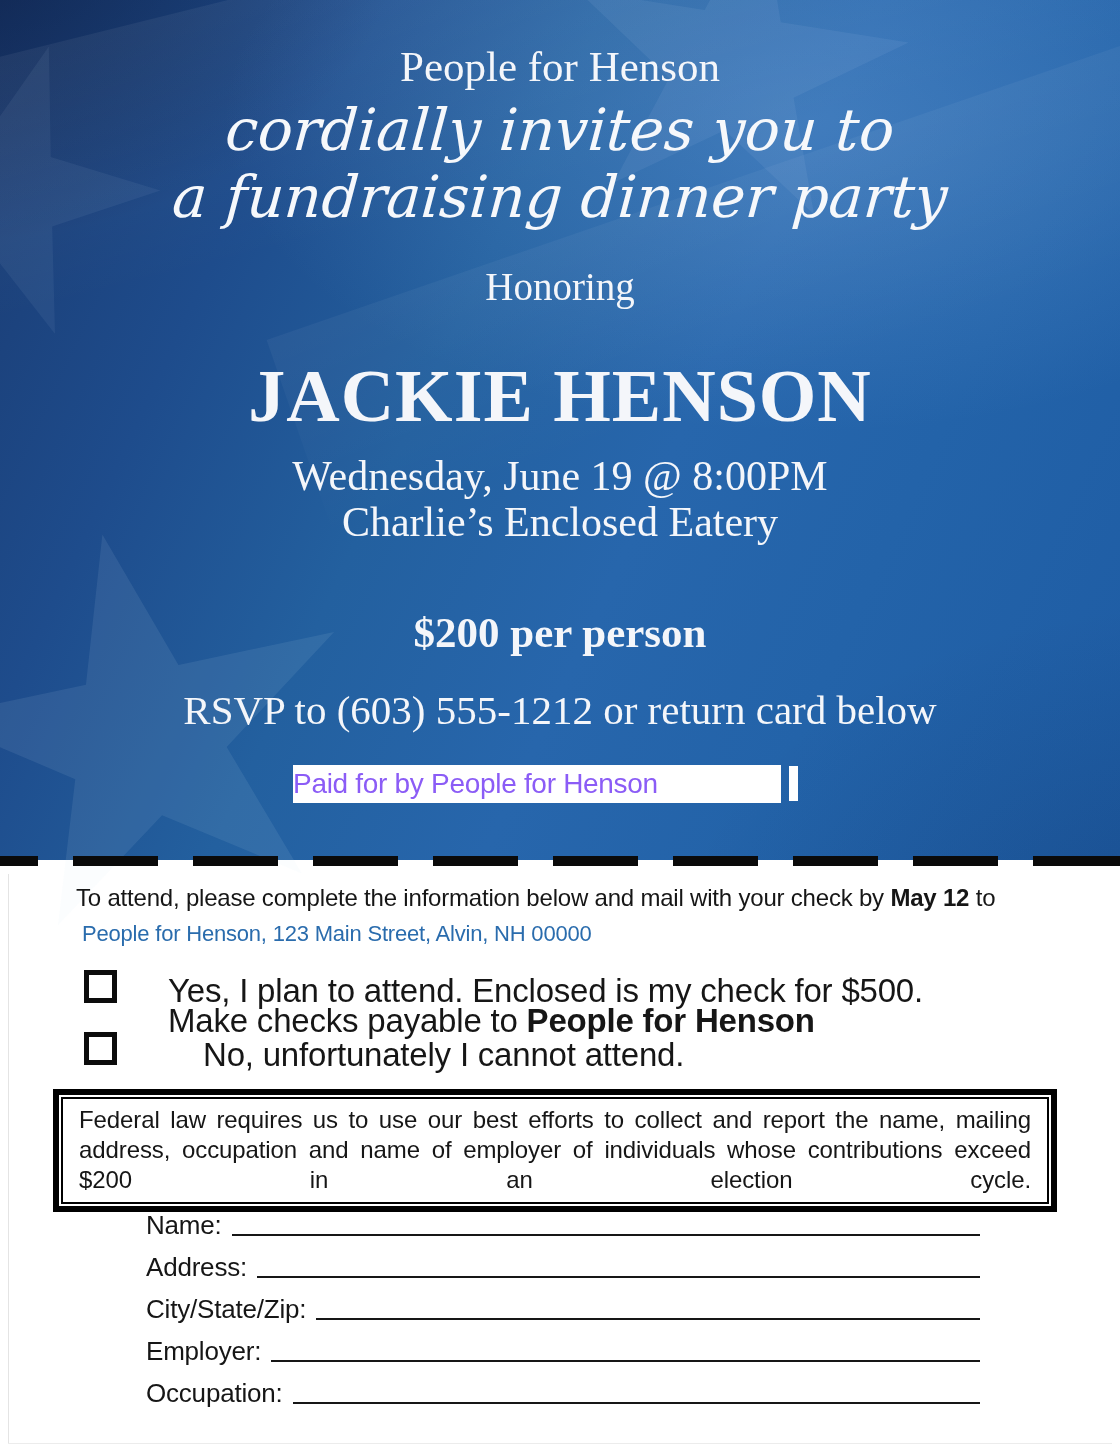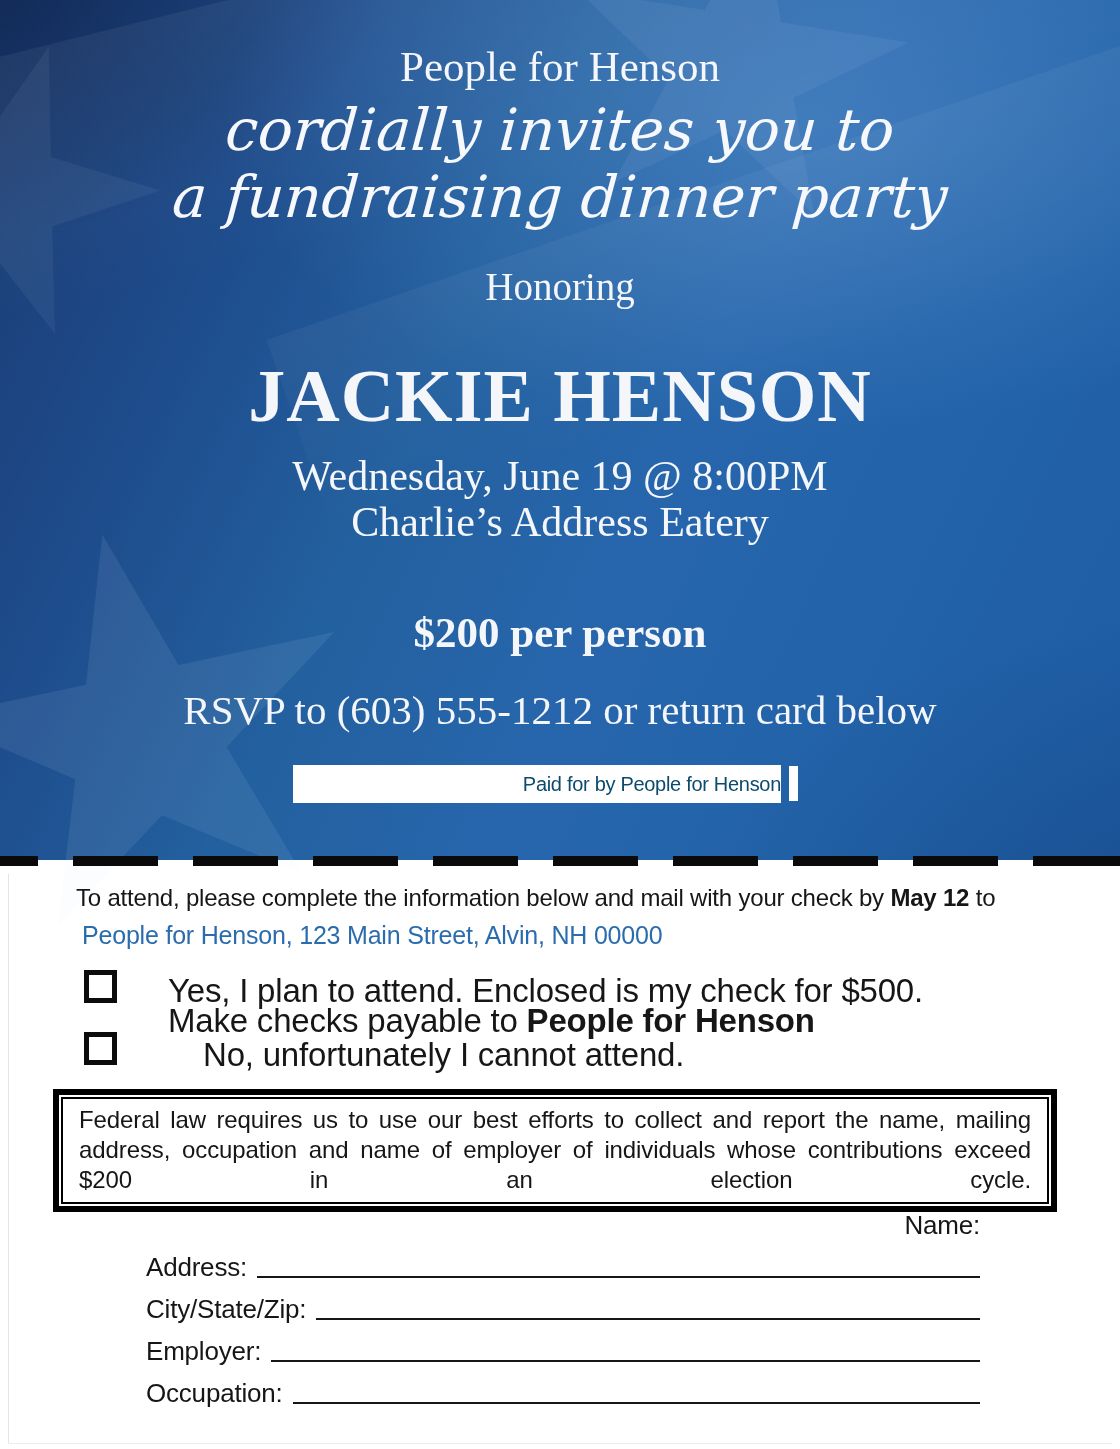--- a/index.html
+++ b/index.html
@@ -31,79 +31,79 @@
   .script2{top:163px;font-size:58px;}
   .honoring{top:264px;font-size:39px;}
   .honoree{top:338px;font-size:74px;font-weight:700;letter-spacing:1px;margin-top:16px;}
   .d1{top:452px;font-size:42px;}
   .d2{top:498px;font-size:42px;}
   .d3{top:544px;font-size:42px;}
   .price{top:608px;font-size:43px;font-weight:700;}
   .rsvp{top:686px;font-size:41px;}
 
   .paid-box{position:absolute;left:293px;top:765px;width:488px;height:38px;background:#ffffff;
-            display:flex;align-items:center;justify-content:flex-end;
-            font-family:"Liberation Sans",sans-serif;font-size:20px;color:#0c4a6e;letter-spacing:-0.3px;}
+            display:flex;align-items:center;justify-content:flex-start;
+            font-family:"Liberation Sans",sans-serif;font-size:28px;color:#8b5cf6;letter-spacing:-0.3px;}
   .paid-sliver{position:absolute;left:789px;top:766px;width:9px;height:35px;background:#ffffff;}
 
   
   .tear-line{position:absolute;left:0;top:856px;width:1120px;height:10px;
              background:repeating-linear-gradient(90deg,#0a0a0a 0 85px,rgba(0,0,0,0) 85px 120px);
              background-position:-47px 0;}
 
   
   .bottom{position:absolute;left:0;top:860px;width:1120px;height:589px;color:#161616;
           font-family:"Liberation Sans",sans-serif;}
   .card-edge-left{position:absolute;left:8px;top:14px;width:1px;height:570px;background:#e4e4e4;}
   .card-edge-bottom{position:absolute;left:8px;top:583px;width:1104px;height:1px;background:#ececec;}
 
   .intro{position:absolute;left:76px;top:24px;font-size:24px;letter-spacing:-0.2px;white-space:nowrap;}
   .intro b{font-weight:700;}
-  .mail-address{position:absolute;left:82px;top:61px;font-size:25px;color:#2a6cad;letter-spacing:-0.2px;}
+  .mail-address{position:absolute;left:82px;top:61px;font-size:22px;color:#2a6cad;letter-spacing:-0.2px;}
 
   .cb{position:absolute;width:23px;height:23px;border:5px solid #0c0c0c;background:#ffffff;cursor:pointer;}
   .cb1{left:84px;top:110px;}
   .cb2{left:84px;top:172px;}
   .opt-text{position:absolute;left:168px;font-size:33px;letter-spacing:-0.2px;white-space:nowrap;}
   .opt1-line1{top:112px;}
   .opt1-line2{top:142px;}
   .opt2-line1{top:176px;margin-left:35px;}
   .opt-text b{font-weight:700;}
 
   .disclaimer-box{position:absolute;left:53px;top:229px;width:1004px;box-sizing:border-box;
                   border:6px solid #000000;box-shadow:inset 0 0 0 2px #ffffff,inset 0 0 0 4px #000000;
                   padding:10px 20px 11px;background:#ffffff;
                   font-size:24px;line-height:30px;letter-spacing:-0.1px;
                   text-align:justify;text-align-last:justify;}
 
   .frow{position:absolute;left:146px;width:834px;display:flex;align-items:flex-end;gap:10px;
         font-size:26px;letter-spacing:-0.2px;}
   .frow .flabel{white-space:nowrap;}
   .frow .wline{flex:1;border-bottom:2px solid #161616;height:1px;margin-bottom:5px;}
-  .fr1{top:350px;flex-direction:column;} .fr2{top:392px;} .fr3{top:434px;} .fr4{top:476px;} .fr5{top:518px;}
+  .fr1{top:350px;} .fr2{top:392px;} .fr3{top:434px;} .fr4{top:476px;} .fr5{top:518px;}
 </style>
 </head>
 <body>
 
 <div class="page">
 
   <div class="top">
     <div class="star star1"></div>
     <div class="star star2"></div>
     <div class="star star3"></div>
     <div class="streak1"></div>
     <div class="streak2"></div>
 
     <div class="serif org-title">People for Henson</div>
     <div class="script script1">cordially invites you to</div>
     <div class="script script2">a fundraising dinner party</div>
     <div class="serif honoring">Honoring</div>
     <div class="serif honoree">JACKIE HENSON</div>
     <div class="serif d1">Wednesday, June 19 @ 8:00PM</div>
-    <div class="serif d2">Charlie’s Address Eatery</div>
+    <div class="serif d2">Charlie’s Enclosed Eatery</div>
     <div class="serif price">$200 per person</div>
     <div class="serif rsvp">RSVP to (603) 555-1212 or return card below</div>
 
     <div class="paid-box">
       <span>Paid for by People for Henson</span>
     </div>
     <div class="paid-sliver"></div>
   </div>
 
   <div class="tear-line"></div>

